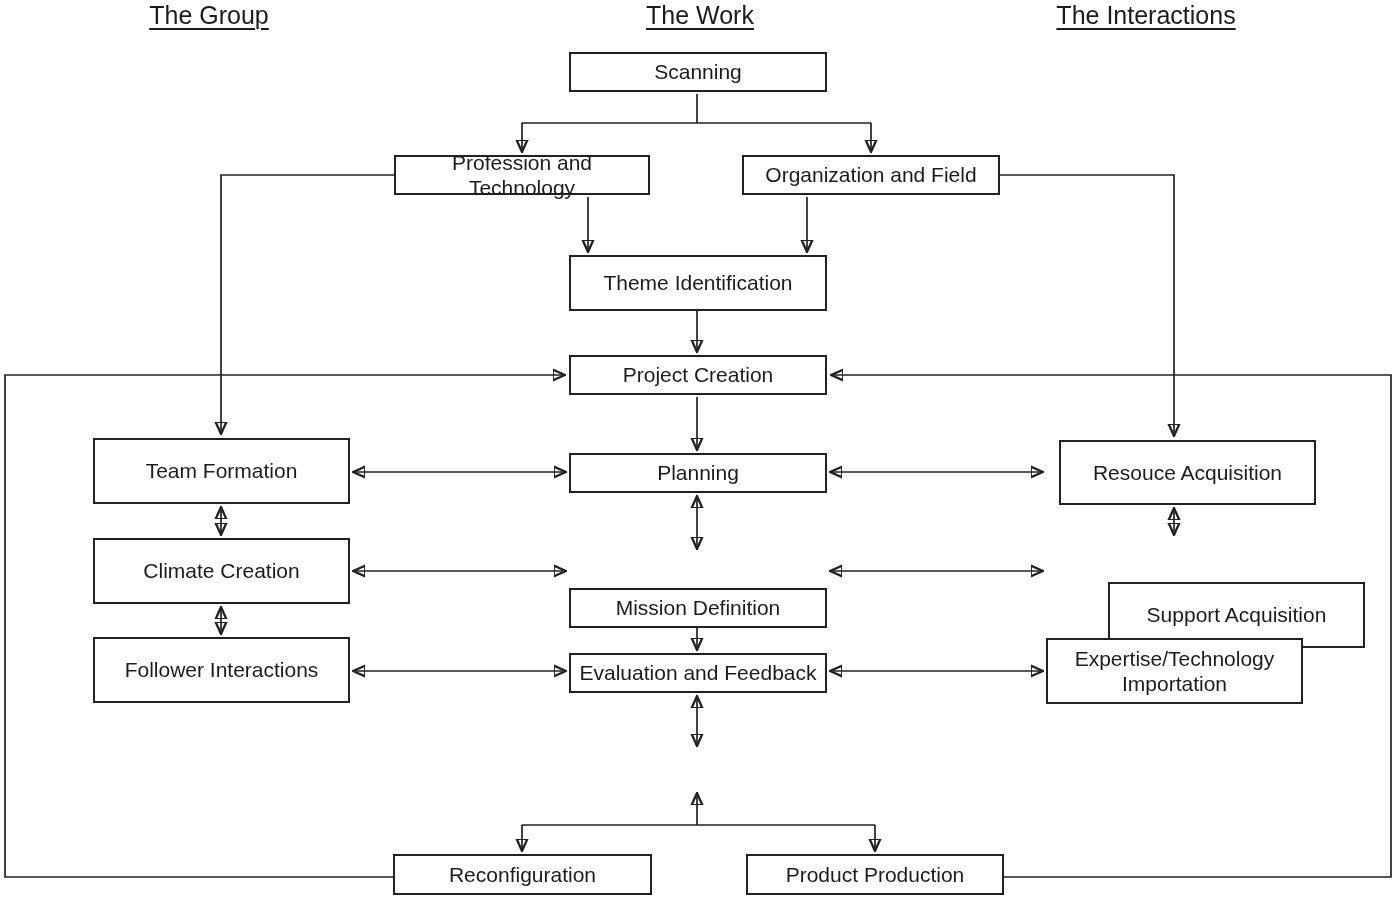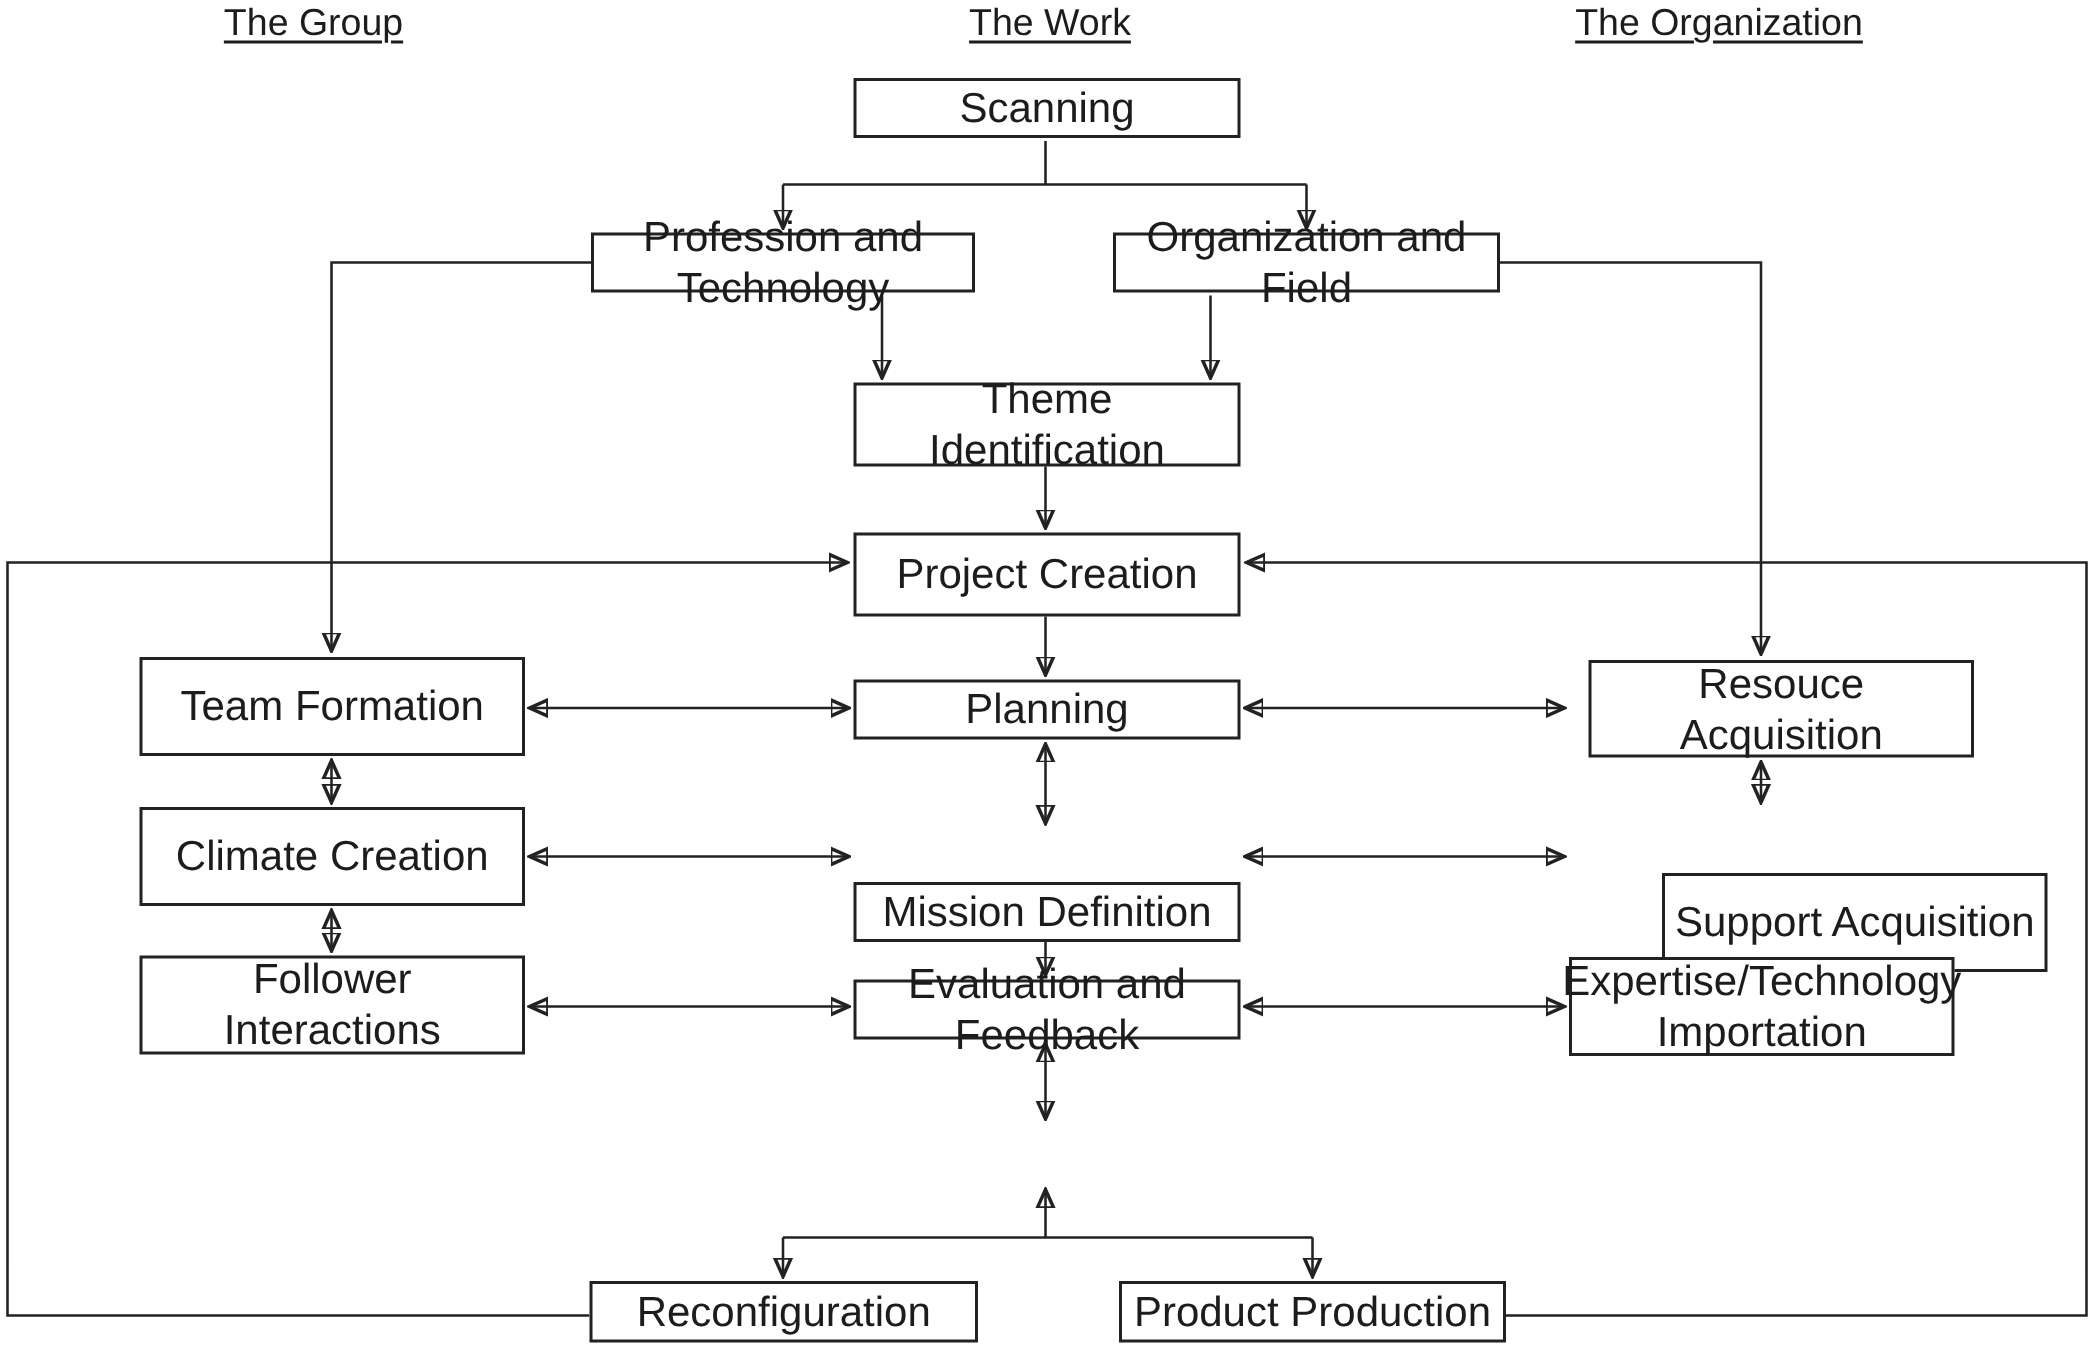--- a/index.html
+++ b/index.html
@@ -29,21 +29,21 @@
   }
   .node {
     position: absolute;
     box-sizing: border-box;
     background: #ffffff;
     border: 2px solid #222222;
     display: flex;
     align-items: center;
     justify-content: center;
     text-align: center;
-    font-size: 28px;
+    font-size: 21px;
     line-height: 1.2;
     color: #1c1c1c;
     white-space: normal;
     padding: 0 1px;
   }
   .col-header {
     position: absolute;
     top: 1px;
     transform: translateX(-50%);
     font-size: 25px;
@@ -100,27 +100,27 @@
     <path d="M830,472 H1043" marker-start="url(#ah)" marker-end="url(#ah)"></path>
     <path d="M830,571 H1043" marker-start="url(#ah)" marker-end="url(#ah)"></path>
     <path d="M830,671 H1043" marker-start="url(#ah)" marker-end="url(#ah)"></path>
 
     <path d="M393,877 H5 V375 H565" marker-end="url(#ah)"></path>
     <path d="M1004,877 H1391 V375 H831" marker-end="url(#ah)"></path>
   </svg>
 
   <div class="col-header" style="left:209px;">The Group</div>
   <div class="col-header" style="left:700px;">The Work</div>
-  <div class="col-header" style="left:1146px;">The Organization</div>
+  <div class="col-header" style="left:1146px;">The Interactions</div>
 
   <div class="node" style="left:569px; top:52px;  width:258px; height:40px;">Scanning</div>
   <div class="node" style="left:394px; top:155px; width:256px; height:40px;">Profession and Technology</div>
   <div class="node" style="left:742px; top:155px; width:258px; height:40px;">Organization and Field</div>
   <div class="node" style="left:569px; top:255px; width:258px; height:56px;">Theme Identification</div>
-  <div class="node" style="left:569px; top:355px; width:258px; height:56px;">Project Creation</div>
+  <div class="node" style="left:569px; top:355px; width:258px; height:40px;">Project Creation</div>
   <div class="node" style="left:569px; top:453px; width:258px; height:40px;">Planning</div>
   <div class="node" style="left:569px; top:552px; width:258px; height:40px;margin-top:36px;">Mission Definition</div>
   <div class="node" style="left:569px; top:653px; width:258px; height:40px;">Evaluation and Feedback</div>
   <div class="node" style="left:393px; top:854px; width:259px; height:41px;">Reconfiguration</div>
   <div class="node" style="left:746px; top:854px; width:258px; height:41px;">Product Production</div>
 
   <div class="node" style="left:93px; top:438px; width:257px; height:66px;">Team Formation</div>
   <div class="node" style="left:93px; top:538px; width:257px; height:66px;">Climate Creation</div>
   <div class="node" style="left:93px; top:637px; width:257px; height:66px;">Follower Interactions</div>
 

